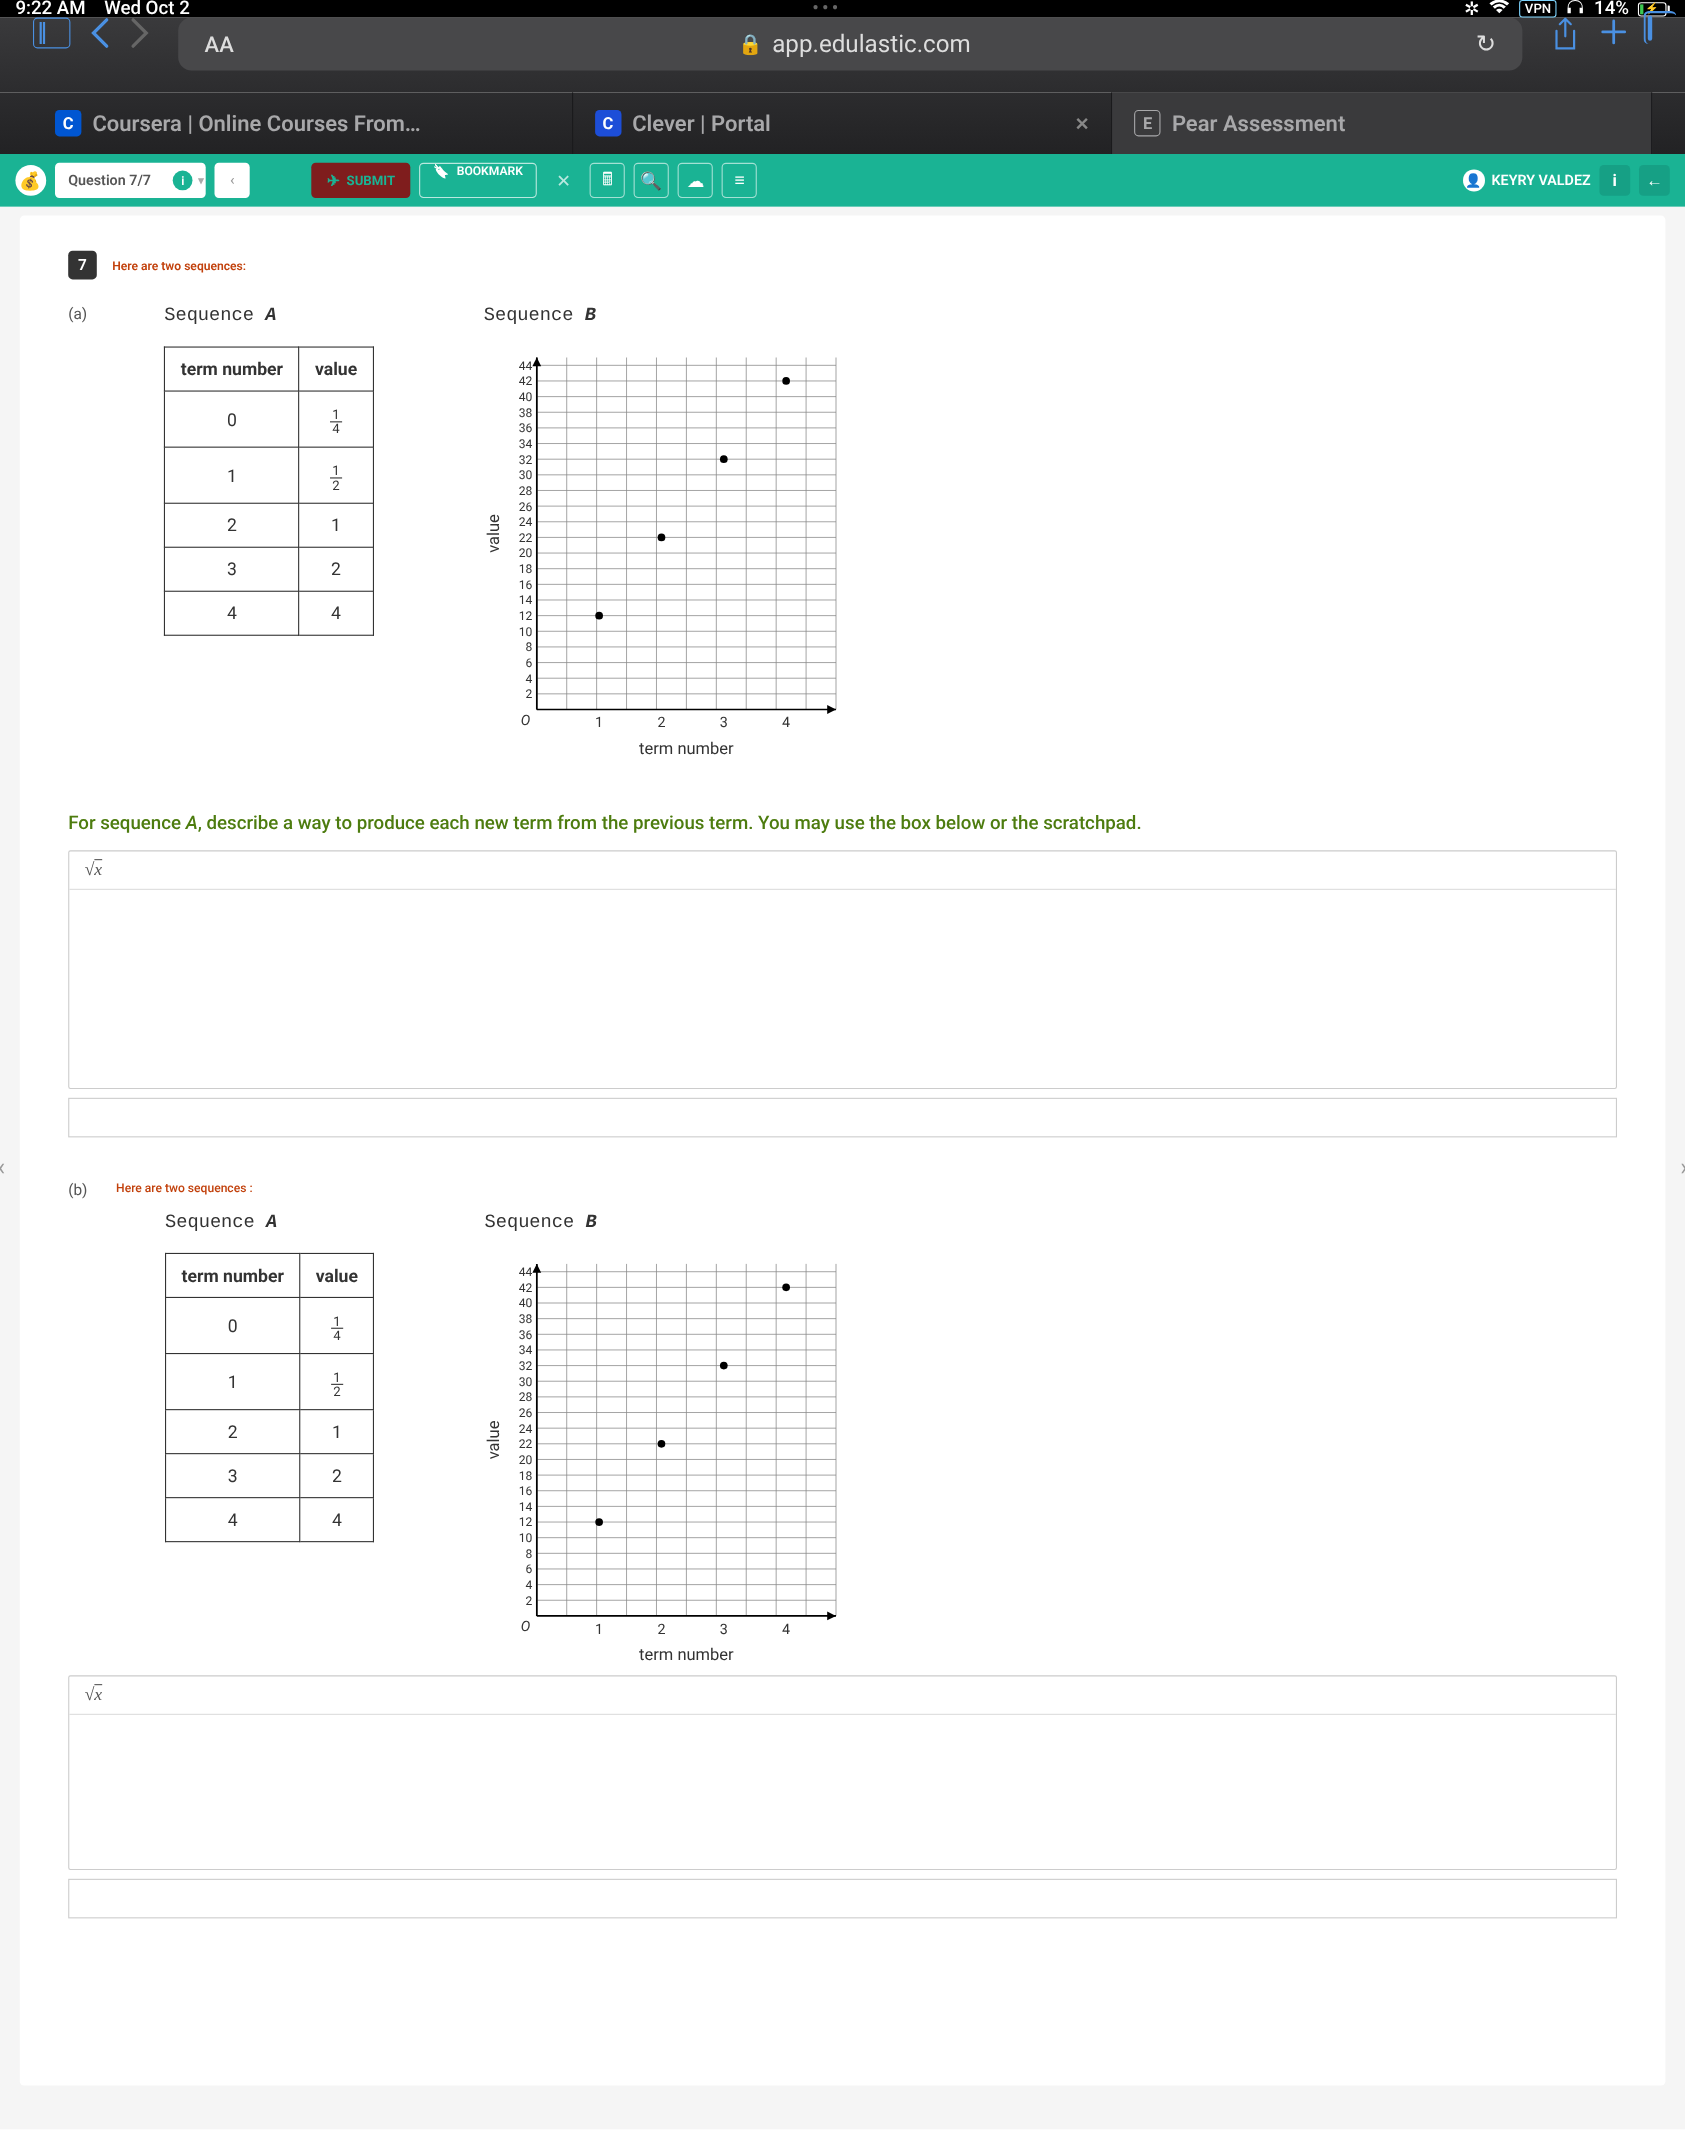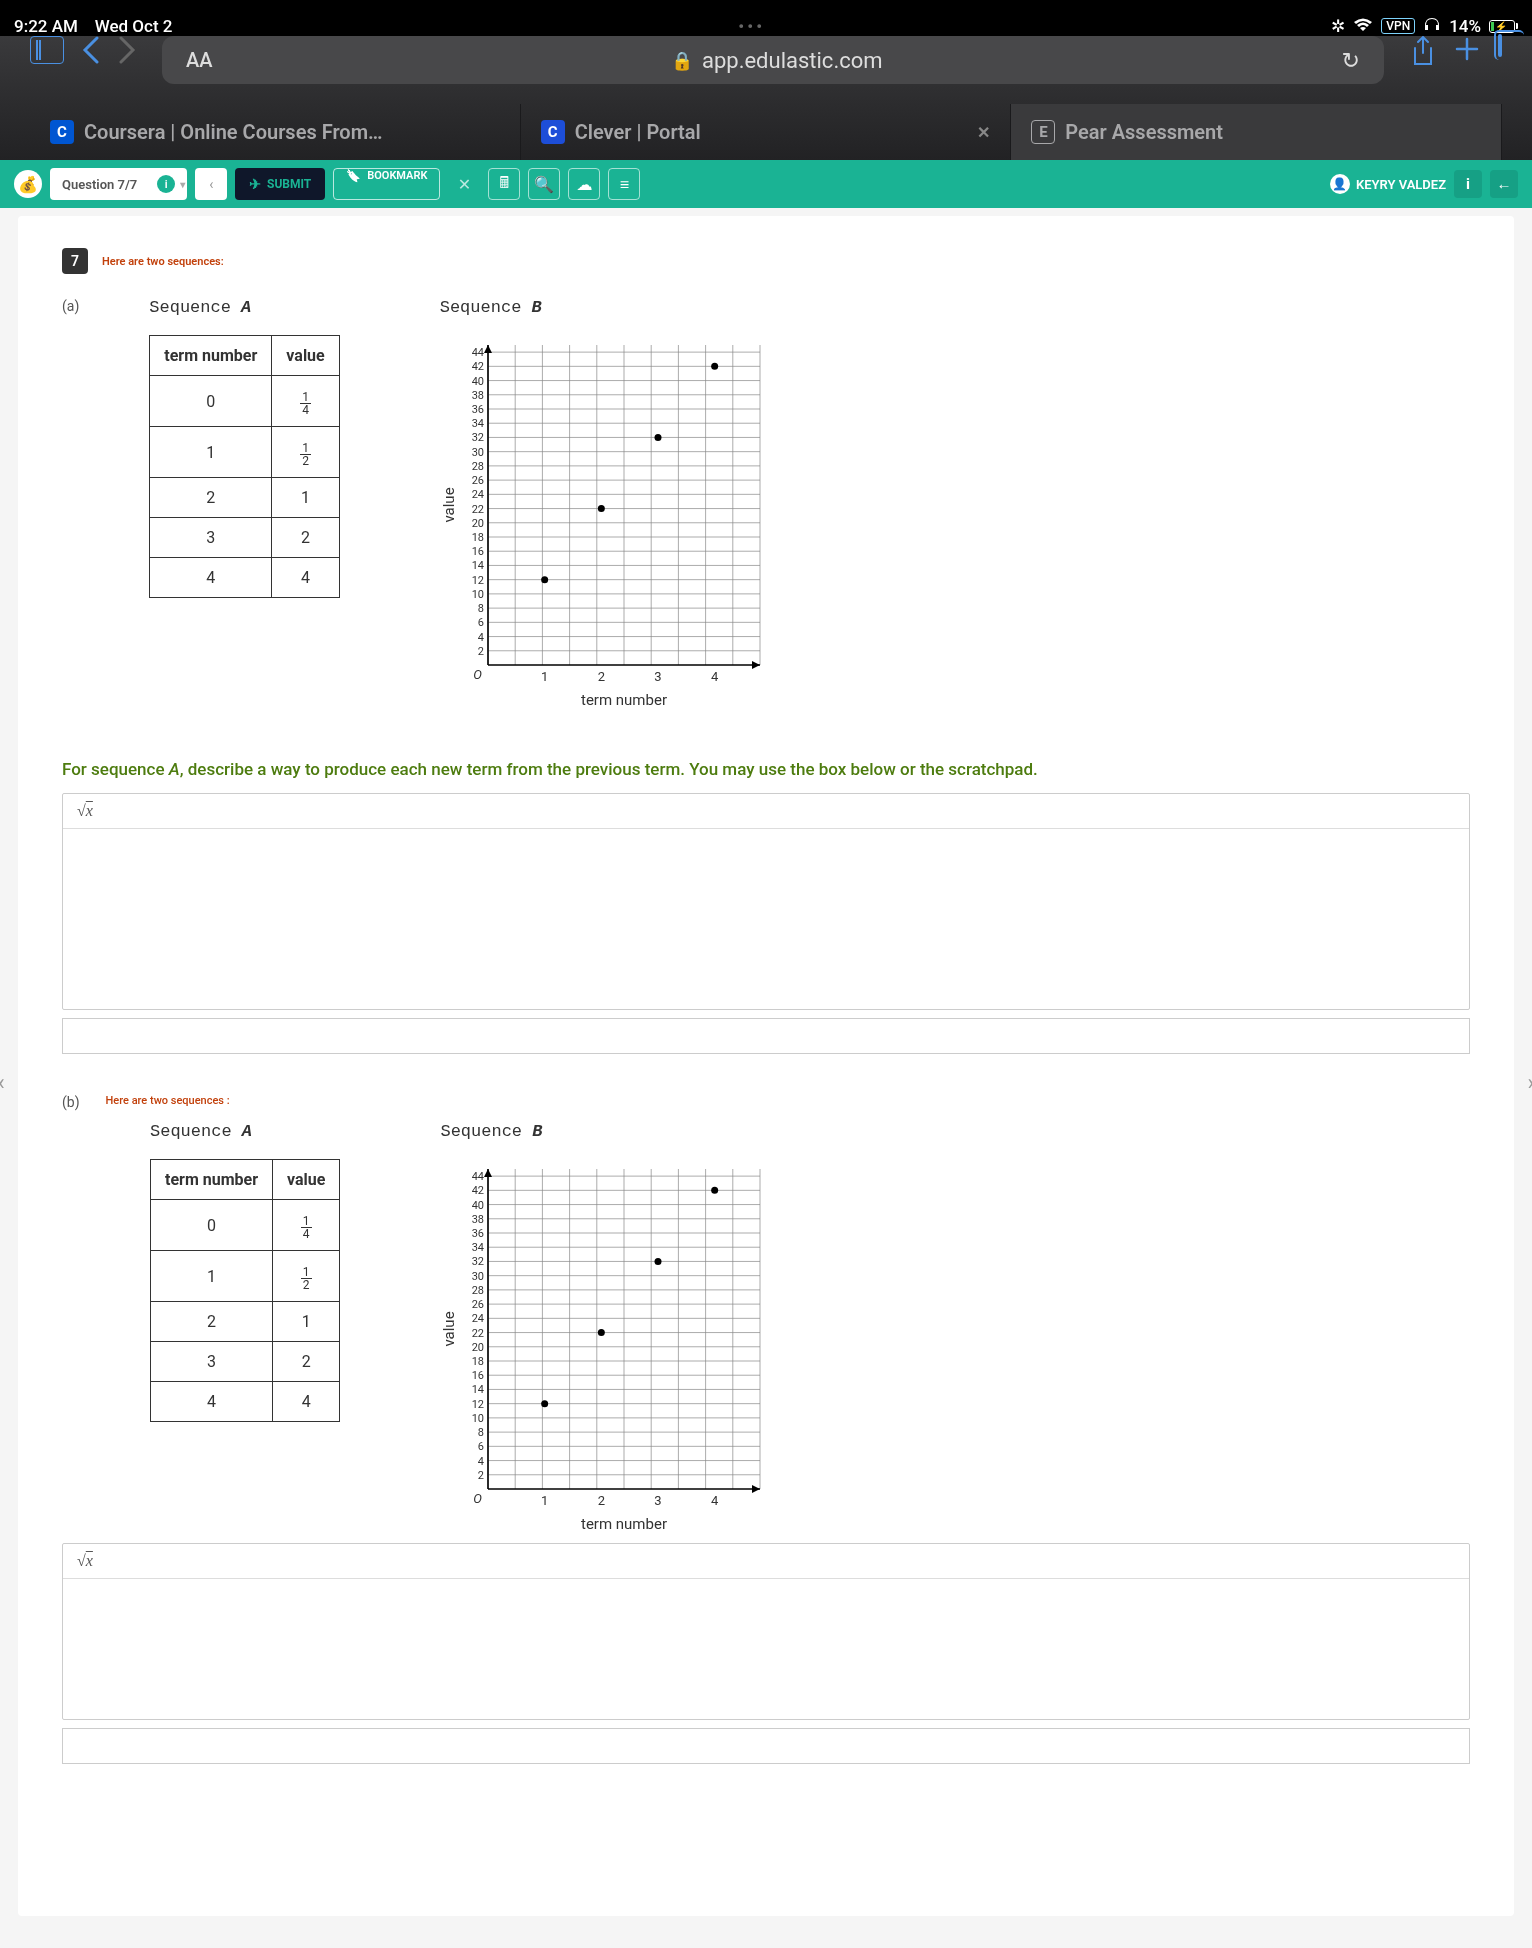--- a/index.html
+++ b/index.html
@@ -1,19 +1,19 @@
 <!DOCTYPE html>
 <html><head>
 <meta charset="utf-8">
 <style>
   * { box-sizing: border-box; margin: 0; padding: 0; }
   body { font-family: -apple-system, BlinkMacSystemFont, "Segoe UI", Roboto, sans-serif; background: #fff; width: 1532px; }
   
   
-  .status-bar { background: #000; color: #fff; height: 36px; display: flex; align-items: flex-end; padding: 0 14px; font-size: 17px; font-weight: 500; gap: 14px; }
+  .status-bar { background: #000; color: #fff; height: 16px; display: flex; align-items: center; padding: 0 14px; font-size: 17px; font-weight: 500; gap: 14px; }
   .status-left { flex: 0 0 auto; }
   .status-center { flex: 1; text-align: center; color: #666; letter-spacing: 3px; }
   .status-right { flex: 0 0 auto; display: flex; align-items: center; gap: 8px; }
   .vpn-badge { border: 1px solid #7dd3fc; border-radius: 3px; padding: 0 4px; font-size: 12px; }
   .battery-icon { display: inline-flex; align-items: center; }
   .battery-body { width: 26px; height: 13px; border: 1px solid #fff; border-radius: 3px; position: relative; }
   .battery-fill { position: absolute; left: 1px; top: 1px; bottom: 1px; width: 14%; background: #3cc951; }
   .battery-bolt { position: absolute; left: 50%; top: 50%; transform: translate(-50%, -50%); color: #fff; font-size: 10px; }
   .battery-tip { width: 2px; height: 6px; background: #fff; margin-left: 1px; border-radius: 0 1px 1px 0; }
   
@@ -42,21 +42,21 @@
   .fav-e { background: transparent; border: 1.5px solid #a8a8aa; color: #a8a8aa; }
   .tab-close { color: #888; font-size: 16px; margin-left: auto; }
   
   
   .green-bar { background: #1ab394; height: 48px; display: flex; align-items: center; padding: 0 14px; gap: 8px; }
   .quiz-icon { width: 28px; height: 28px; background: #fff; border-radius: 50%; display: flex; align-items: center; justify-content: center; font-size: 16px; }
   .question-pill { background: #fff; border-radius: 4px; height: 32px; display: flex; align-items: center; padding: 0 12px; gap: 20px; font-size: 13px; color: #555; font-weight: 600; }
   .info-circ { width: 18px; height: 18px; border-radius: 50%; background: #1ab394; color: #fff; display: flex; align-items: center; justify-content: center; font-size: 11px; position: relative; }
   .info-circ::after { content: "▾"; position: absolute; right: -10px; color: #aaa; font-size: 10px; }
   .nav-btn { width: 32px; height: 32px; background: #fff; border-radius: 4px; display: flex; align-items: center; justify-content: center; color: #999; font-size: 14px; }
-  .submit-btn { background: #0f172a; border-radius: 4px; height: 32px; display: flex; align-items: center; padding: 0 14px; gap: 6px; color: #1ab394; font-size: 12px; font-weight: 700; }
+  .submit-btn { background: #7f1d1d; border-radius: 4px; height: 32px; display: flex; align-items: center; padding: 0 14px; gap: 6px; color: #1ab394; font-size: 12px; font-weight: 700; margin-left: 48px; }
   .submit-btn::before { content: "✈"; font-size: 14px; }
   .bookmark-btn { border: 1.5px solid rgba(255,255,255,0.7); border-radius: 4px; height: 32px; display: flex; align-items: flex-start; padding: 0 12px; gap: 6px; color: #fff; font-size: 11px; font-weight: 600; }
   .bookmark-btn::before { content: "🔖"; font-size: 12px; filter: brightness(0) invert(1); }
   .tool-btn { width: 32px; height: 32px; border: 1.5px solid rgba(255,255,255,0.6); border-radius: 4px; display: flex; align-items: center; justify-content: center; color: #fff; font-size: 16px; }
   .tool-btn.x { border: none; color: rgba(255,255,255,0.7); }
   .green-spacer { flex: 1; }
   .user-label { color: #fff; font-size: 13px; font-weight: 600; display: flex; align-items: center; gap: 6px; }
   .user-circ { width: 20px; height: 20px; border-radius: 50%; background: #fff; color: #1ab394; display: flex; align-items: center; justify-content: center; font-size: 12px; }
   .help-btn, .exit-btn { width: 28px; height: 28px; border-radius: 4px; background: #16a085; color: #fff; display: flex; align-items: center; justify-content: center; font-size: 15px; font-weight: bold; }
   

